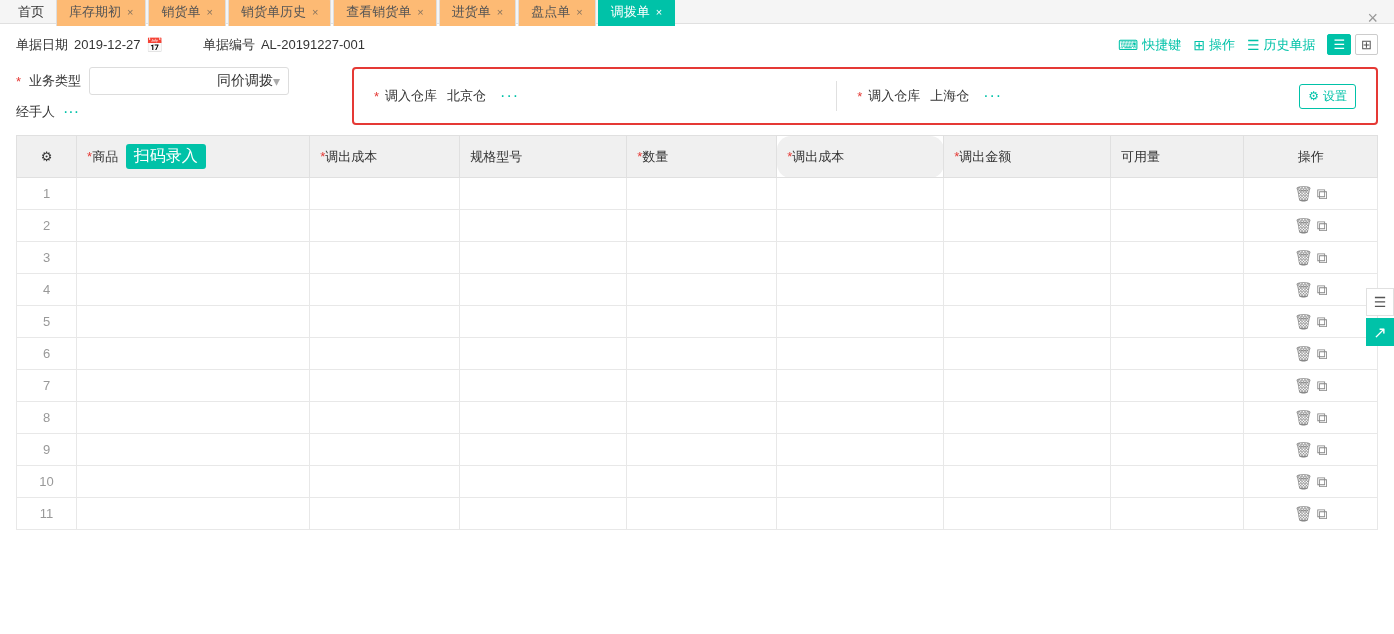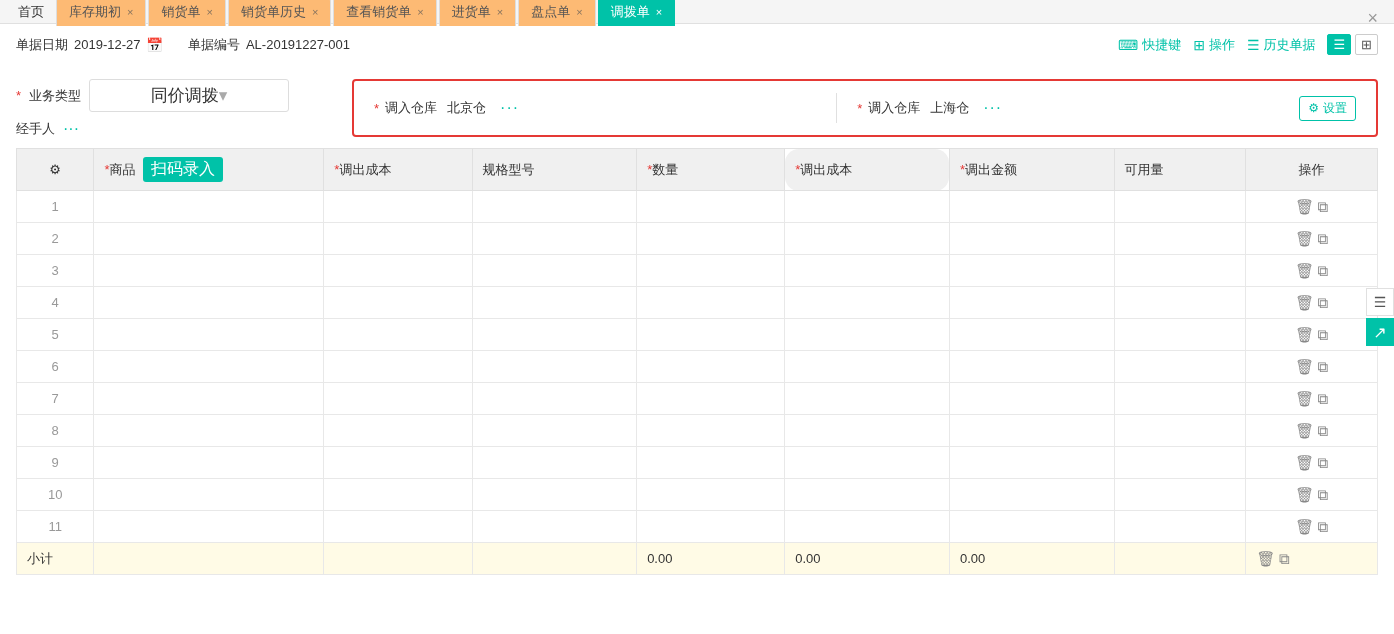--- a/index.html
+++ b/index.html
@@ -20,21 +20,21 @@
     }
     .tab-item .close-icon { font-size: 11px; color: inherit; opacity: 0.7; cursor: pointer; }
     .tab-item.active .close-icon { color: #fff; opacity: 1; }
     .tab-home { background: transparent; border: none; color: #333; font-size: 13px; padding: 0 10px; cursor: pointer; }
 
     
     .main-content { padding: 10px 16px; background: #fff; }
 
     
     .header-row {
-      display: flex; align-items: center; gap: 24px; margin-bottom: 24px; flex-wrap: wrap;
+      display: flex; align-items: center; gap: 39px; margin-bottom: 12px; flex-wrap: wrap;
     }
     .header-field { display: flex; align-items: center; gap: 6px; font-size: 13px; }
     .header-field label { color: #333; }
     .header-field .value { color: #333; }
     .calendar-icon { color: #00c2a8; cursor: pointer; font-size: 14px; }
     .header-right { margin-left: auto; display: flex; align-items: center; gap: 12px; }
     .toolbar-btn { display: flex; align-items: center; gap: 4px; color: #00c2a8; cursor: pointer; font-size: 13px; }
     .toolbar-btn .icon { font-size: 14px; }
     .required-star { color: #e53935; }
     .field-label { color: #333; }
@@ -45,22 +45,22 @@
       margin-left: auto; display: flex; align-items: center; gap: 4px;
       border: 1px solid #00c2a8; border-radius: 3px; padding: 3px 8px;
       color: #00c2a8; cursor: pointer; font-size: 12px;
     }
 
     
     .biz-row { display: flex; align-items: center; gap: 8px; margin-bottom: 8px; }
     .biz-label-text { color: #333; }
     .biz-select {
       min-width: 180px; border: 1px solid #ddd; border-radius: 3px;
-      padding: 4px 8px; display: flex; align-items: center; justify-content: center;
-      cursor: pointer; background: #fff; font-size: 17px;
+      padding: 4px 8px; display: flex; align-items: center; justify-content: flex-end;
+      cursor: pointer; background: #fff; font-size: 14px;
     }
     .person-row { display: flex; align-items: center; gap: 8px; margin-top: 8px; }
     .person-label { color: #333; font-size: 13px; }
     .person-placeholder { color: #bbb; font-size: 13px; }
     .person-dots { color: #00c2a8; cursor: pointer; font-size: 16px; }
     table { width: 100%; border-collapse: collapse; font-size: 13px; }
     thead tr { background: #f0f0f0; }
     th {
       padding: 8px 10px; border: 1px solid #e0e0e0; text-align: left;
       font-weight: normal; color: #333; white-space: nowrap;
@@ -367,31 +367,20 @@
             <td class="row-num">11</td>
             <td colspan="1"></td>
             <td></td>
             <td></td>
             <td></td>
             <td></td>
             <td></td>
             <td></td>
             <td style="text-align: center;"><span class="icon-btn">🗑</span> <span class="icon-btn">⧉</span></td>
           </tr>
-          <tr class="subtotal">
-            <td>小计</td>
-            <td></td>
-            <td></td>
-            <td></td>
-            <td>0.00</td>
-            <td>0.00</td>
-            <td>0.00</td>
-            <td></td>
-            <td><span class="icon-btn">🗑</span> <span class="icon-btn">⧉</span></td>
-          </tr>
         </tbody>
     </table>
   </div>
 
 </div>
 
 <div class="right-float">
   <div class="float-btn">
     <span>☰</span>
   </div>

